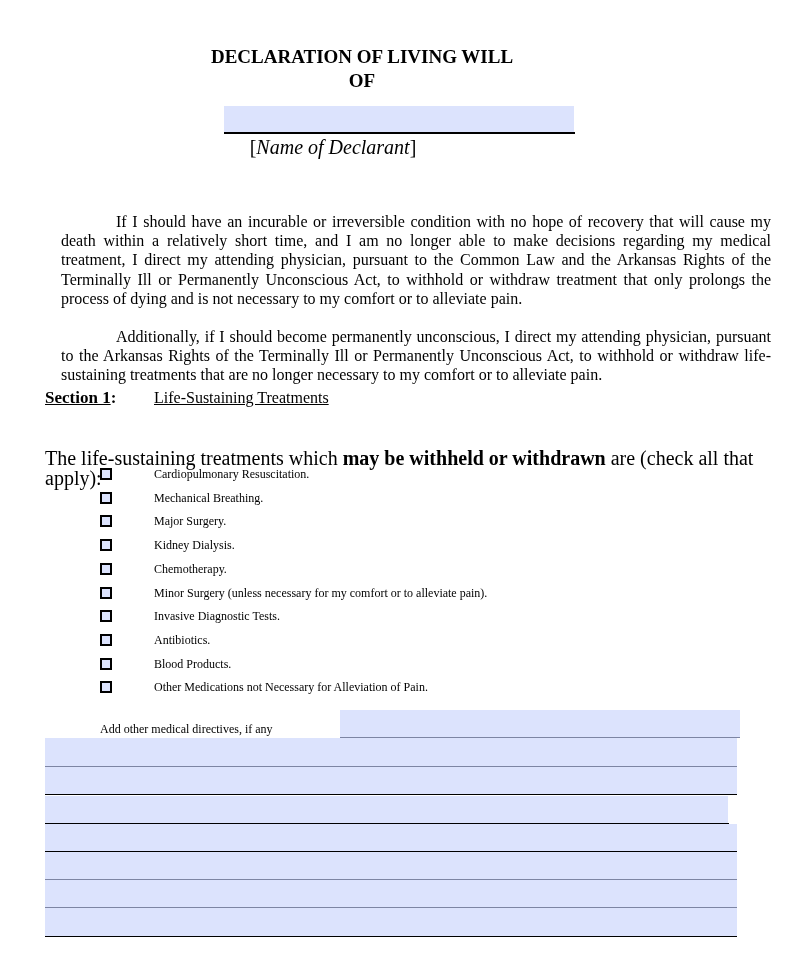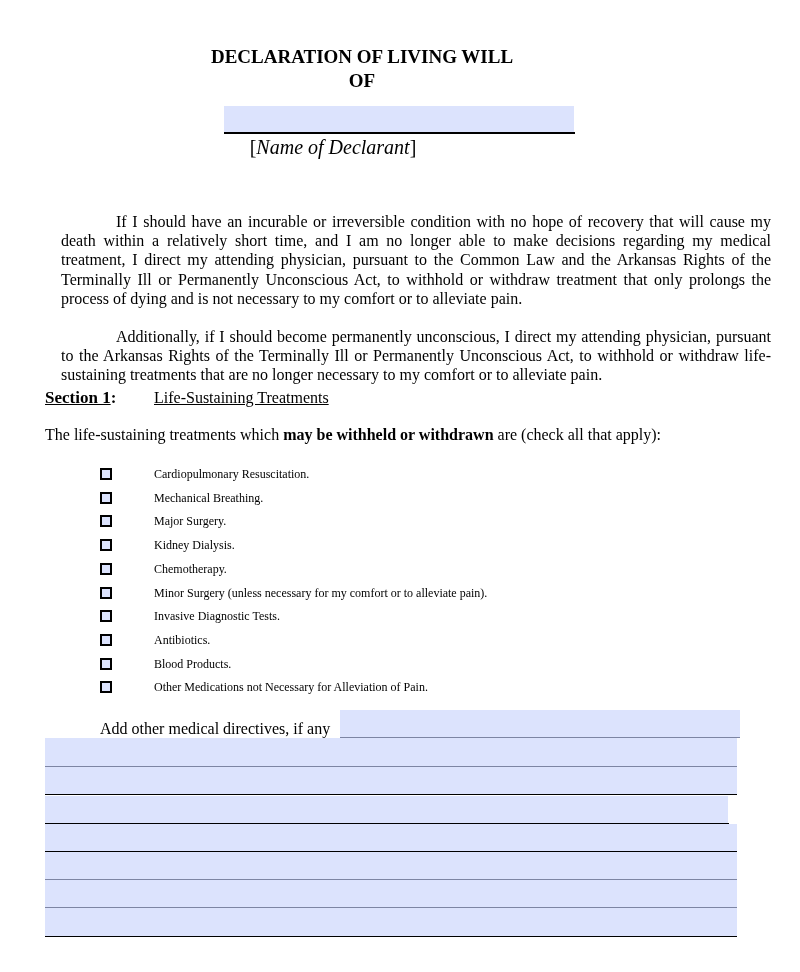--- a/index.html
+++ b/index.html
@@ -25,29 +25,29 @@
   }
   .name-caption i { font-style: italic; }
   .para {
     left: 45px; width: 710px; font-size: 16px; line-height: 19.2px;
     text-align: justify; margin: 16px;
   }
   .para .indent { display: inline-block; width: 55px; }
   .section-head { left: 45px; top: 388px; font-size: 17px; font-weight: bold; line-height: 20px; }
   .section-head .u { text-decoration: underline; }
   .section-title { left: 154px; top: 388px; font-size: 16px; font-weight: normal; text-decoration: underline; line-height: 20px; }
-  .intro { left: 45px; top: 425px; font-size: 16px; line-height: 20px; }
+  .intro { left: 45px; top: 448px; font-size: 20px; line-height: 20px; }
   .check-row { left: 100px; height: 22px; }
   .cb {
     position: absolute; left: 0; top: 3px; width: 8px; height: 8px;
     border: 2px solid #000; background: #dce3fd; box-sizing: content-box;
     cursor: pointer;
   }
   .cb-label { position: absolute; left: 54px; top: 0; font-size: 12px; line-height: 18px; white-space: nowrap; }
-  .directive-label { left: 100px; top: 719px; font-size: 16px; line-height: 20px; }
+  .directive-label { left: 100px; top: 719px; font-size: 12px; line-height: 20px; }
   .field {
     position: absolute; background: #dce3fd; border: none; margin: 0; padding: 0 4px;
     font-family: "Liberation Serif", serif; font-size: 15px; outline: none; box-sizing: border-box;
   }
   .rule { position: absolute; height: 1px; background: #000; }
   .rule.grey { background: #7d85a3; }
 </style>
 </head>
 <body>
 

